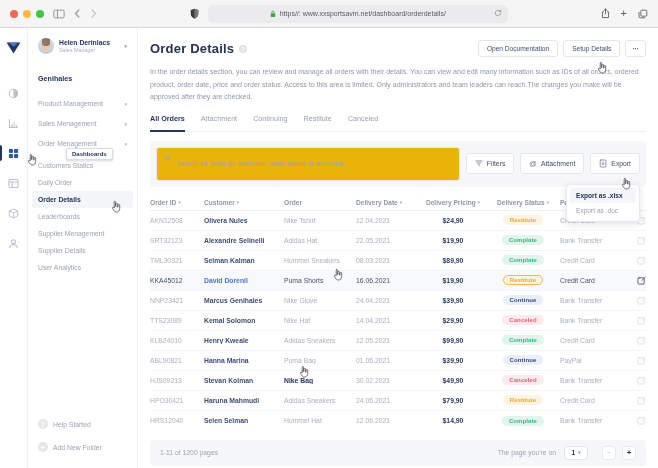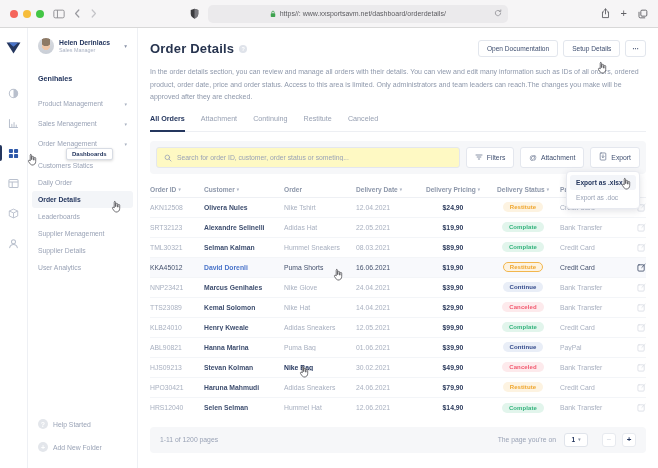--- a/index.html
+++ b/index.html
@@ -55,21 +55,21 @@
   .qicon{width:8px;height:8px;border-radius:50%;background:#dfe3ea;color:#fff;font-size:5.5px;font-weight:bold;display:flex;align-items:center;justify-content:center;margin-left:5px}
   .mbtns{margin-left:auto;display:flex;gap:5px}
   .btn{height:17px;padding:0 8px;border:1px solid #e2e6ed;border-radius:3px;background:#fff;color:#3f4f70;font-size:6.6px;display:flex;align-items:center;white-space:nowrap}
   .btn.more{padding:0 6px;font-weight:bold;color:#4a5775}
   .desc{margin-top:9px;font-size:7px;line-height:1.8;color:#8e98ab}
   .tabs{display:flex;gap:16px;margin-top:10px;border-bottom:1px solid #edeff3}
   .tab{font-size:7.2px;color:#98a1b3;padding-bottom:7px;white-space:nowrap}
   .tab.active{color:#24365e;font-weight:bold;border-bottom:2px solid #24365e;margin-bottom:-1px}
 
   .toolbar{margin-top:9px;background:#f6f7f9;border-radius:4px;padding:6px;display:flex;gap:6px;align-items:center;position:relative}
-  .search{flex:1;height:21px;background:#fef9c3;border:1px solid #e4e7ee;border-radius:3px;display:flex;padding:0 7px;gap:5px}
+  .search{flex:1;height:34px;background:#eab308;border:1px solid #e4e7ee;border-radius:3px;display:flex;padding:0 7px;gap:5px}
   .search input{border:0;outline:0;flex:1;font-size:6.8px;color:#4a5570;background:transparent;font-family:"Liberation Sans",sans-serif}
   .search input::placeholder{color:#9aa3b6}
   .tbtn{height:21px;background:#fff;border:1px solid #e4e7ee;border-radius:3px;display:flex;align-items:center;gap:4px;padding:0 8px;font-size:6.8px;color:#3f4f70;white-space:nowrap}
   .tbtn .at{font-size:7.5px;color:#6a7690;line-height:1}
   .export-menu{position:absolute;right:6px;top:calc(100% - 3px);width:74px;background:#fff;border:1px solid #e8eaf0;border-radius:4px;box-shadow:0 2px 7px rgba(40,50,80,.14);padding:3px;z-index:30}
   .export-item{font-size:6.6px;color:#9aa3b6;padding:4px 6px;border-radius:3px;white-space:nowrap}
   .export-item.active{background:#f3f5f9;color:#24365e;font-weight:bold}
 
   .table{margin-top:8px}
   .thead{display:flex;align-items:center;height:16px;border-bottom:1px solid #eef0f4}

